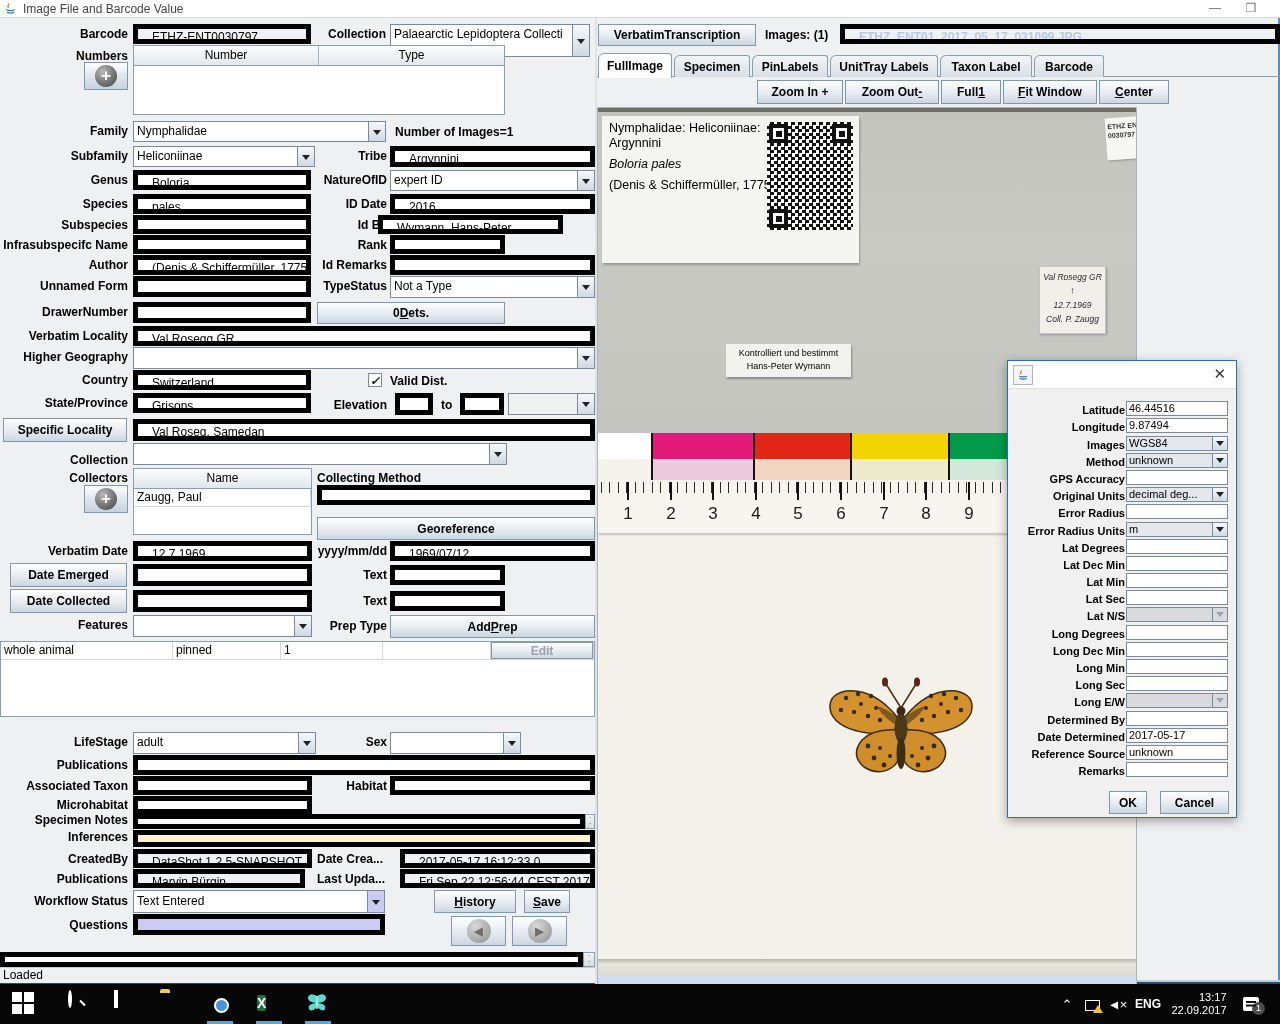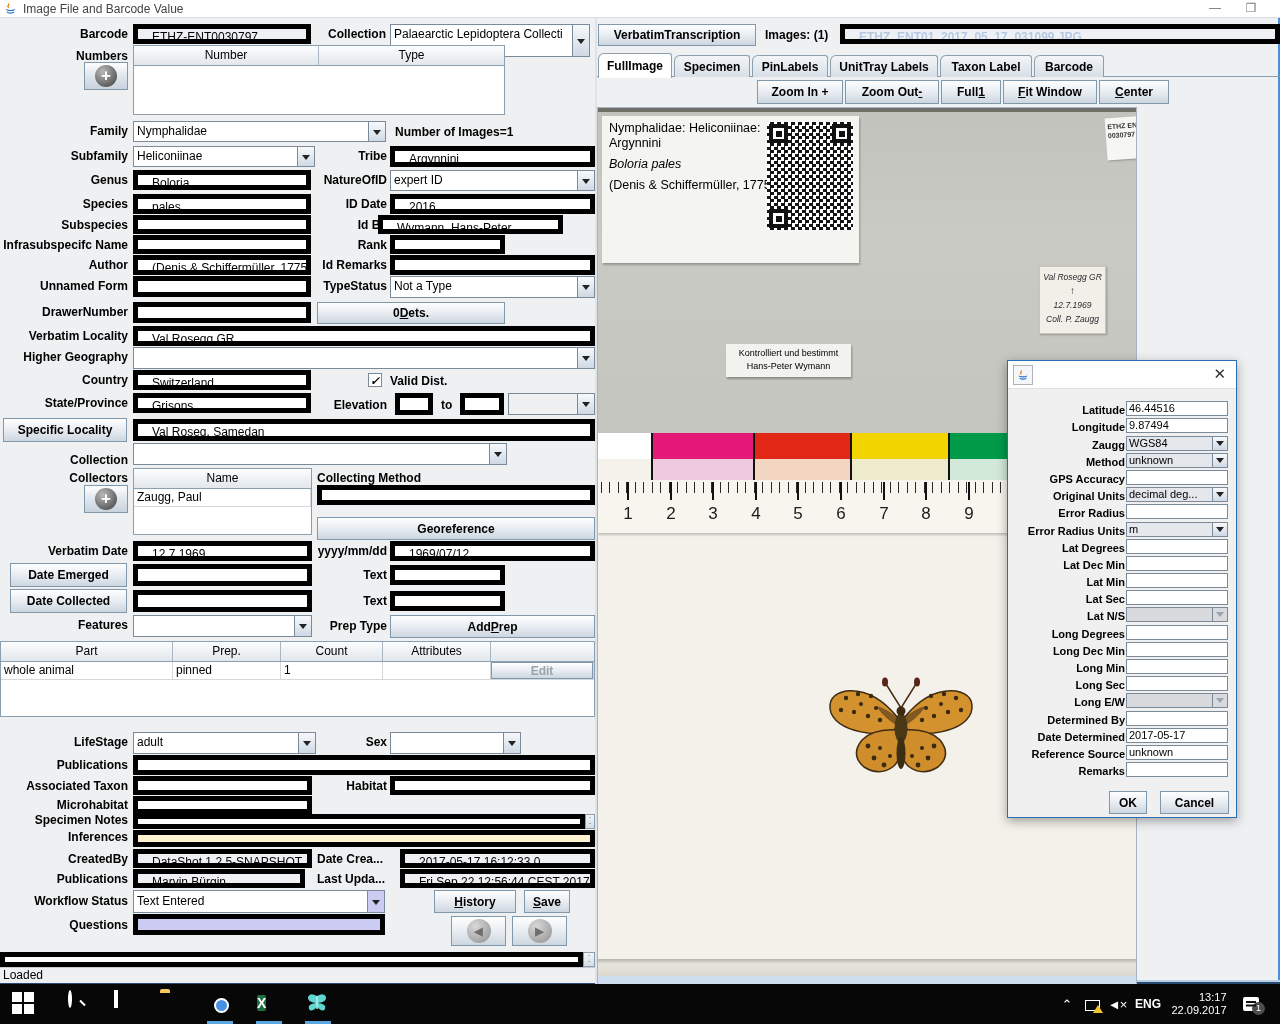--- a/index.html
+++ b/index.html
@@ -271,27 +271,20 @@
     <span class="arr"></span>
   </div>
 <div class="lb2" style="top:616px">Prep Type</div>
 <div class="btn" style="left:390px;top:615px;width:205px;height:23px">
     <span>Add </span>
     <span class="u">P</span>
     <span>rep</span>
   </div>
 
 <div class="tbl" style="left:0;top:641px;width:595px;height:76px">
-  <div class="thead">
-    <div class="th" style="width:172px">Part</div>
-    <div class="th" style="width:108px">Prep.</div>
-    <div class="th" style="width:102px">Count</div>
-    <div class="th" style="width:108px">Attributes</div>
-    <div class="th" style="flex:1"></div>
-  </div>
   <div class="trow">
     <div class="td" style="width:172px">whole animal</div>
     <div class="td" style="width:108px">pinned</div>
     <div class="td" style="width:102px">1</div>
     <div class="td" style="width:108px"></div>
     <div class="td" style="flex:1;padding:0">
         <div class="btn dis" style="position:relative;width:100%;height:100%">Edit</div>
       </div>
   </div>
 </div>
@@ -531,21 +524,21 @@
   <div class="drows">
     <div class="drow">
         <span class="dlbl">Latitude</span>
         <span class="dfld">46.44516</span>
       </div>
     <div class="drow">
         <span class="dlbl">Longitude</span>
         <span class="dfld">9.87494</span>
       </div>
     <div class="drow">
-        <span class="dlbl">Zaugg</span>
+        <span class="dlbl">Images</span>
         <span class="dfld dcombo">
           <i class="dcv">WGS84</i>
           <i class="darr"></i>
         </span>
       </div>
     <div class="drow">
         <span class="dlbl">Method</span>
         <span class="dfld dcombo">
           <i class="dcv">unknown</i>
           <i class="darr"></i>

